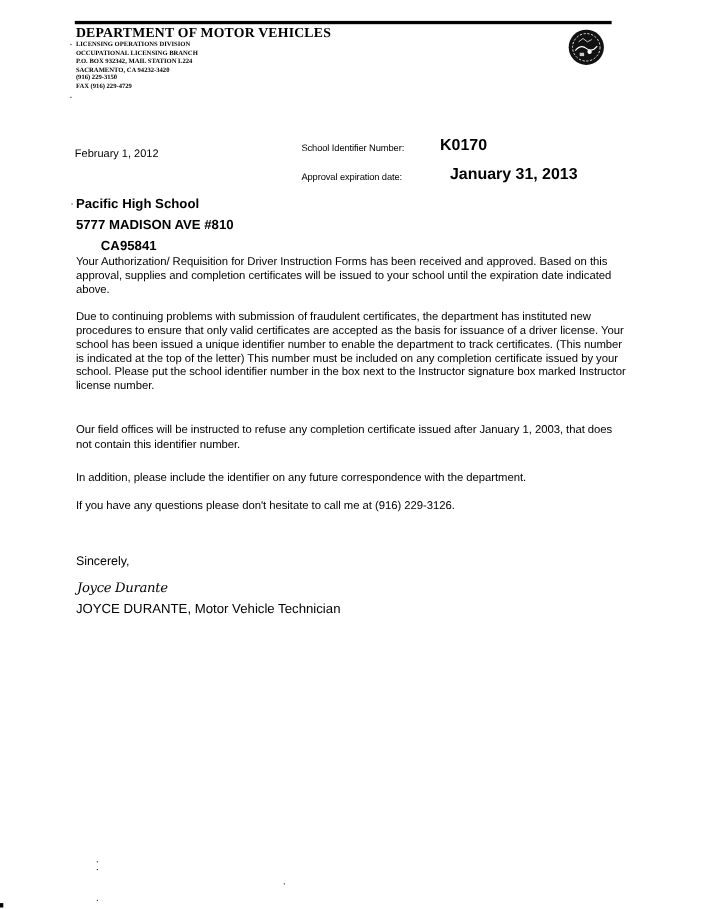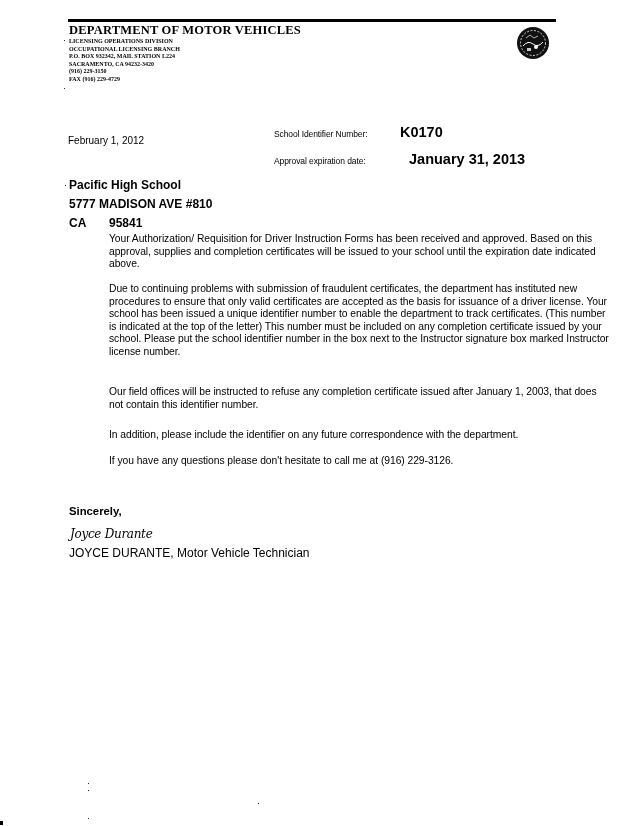--- a/index.html
+++ b/index.html
@@ -38,29 +38,28 @@
     }
     .value-big {
       font-size: 14.5px; font-weight: bold;
     }
     .recipient {
       left: 69px; top: 176px; font-size: 12px; font-weight: bold;
       line-height: 19px;
     }
     .recipient .row { display: flex; }
     .recipient .city { width: 130px; }
-    .recipient .state { width: 40px; }
+    .recipient .state { width: 40px; text-align: right; }
     .para {
       left: 69px; width: 500px;
       font-size: 10.3px; line-height: 12.6px;
       letter-spacing: -0.05px;
-      margin-left: 40px;
     }
     .closing {
-      left: 69px; top: 505px; font-size: 11.3px; font-weight: bold;
+      left: 69px; top: 505px; font-size: 11.3px; font-weight: normal;
     }
     .signature {
       left: 70px; top: 527px;
       font-family: "DejaVu Serif", serif; font-style: italic;
       font-size: 12px; letter-spacing: -0.3px;
     }
     .sig-lines {
       left: 69px; top: 546px; font-size: 12px; line-height: 14.5px;
     }
     .speck { width: 1px; height: 1px; background: #222; }

